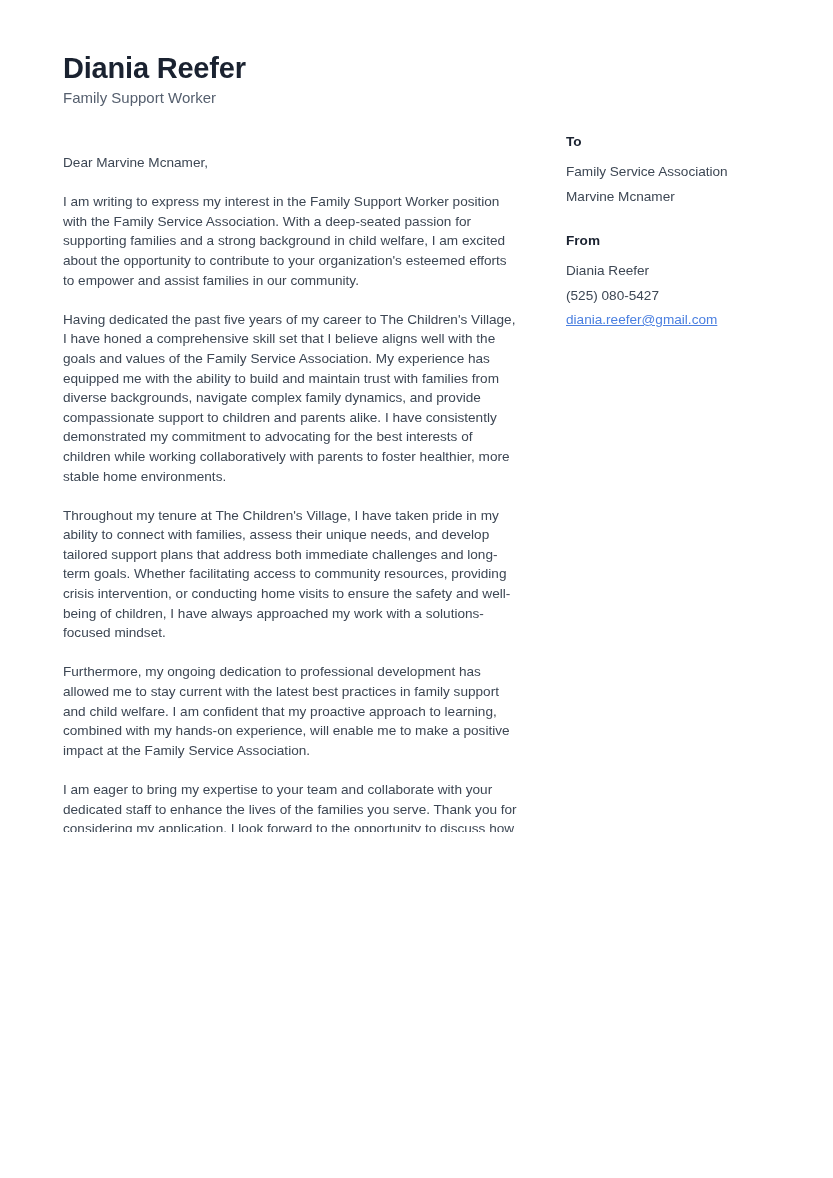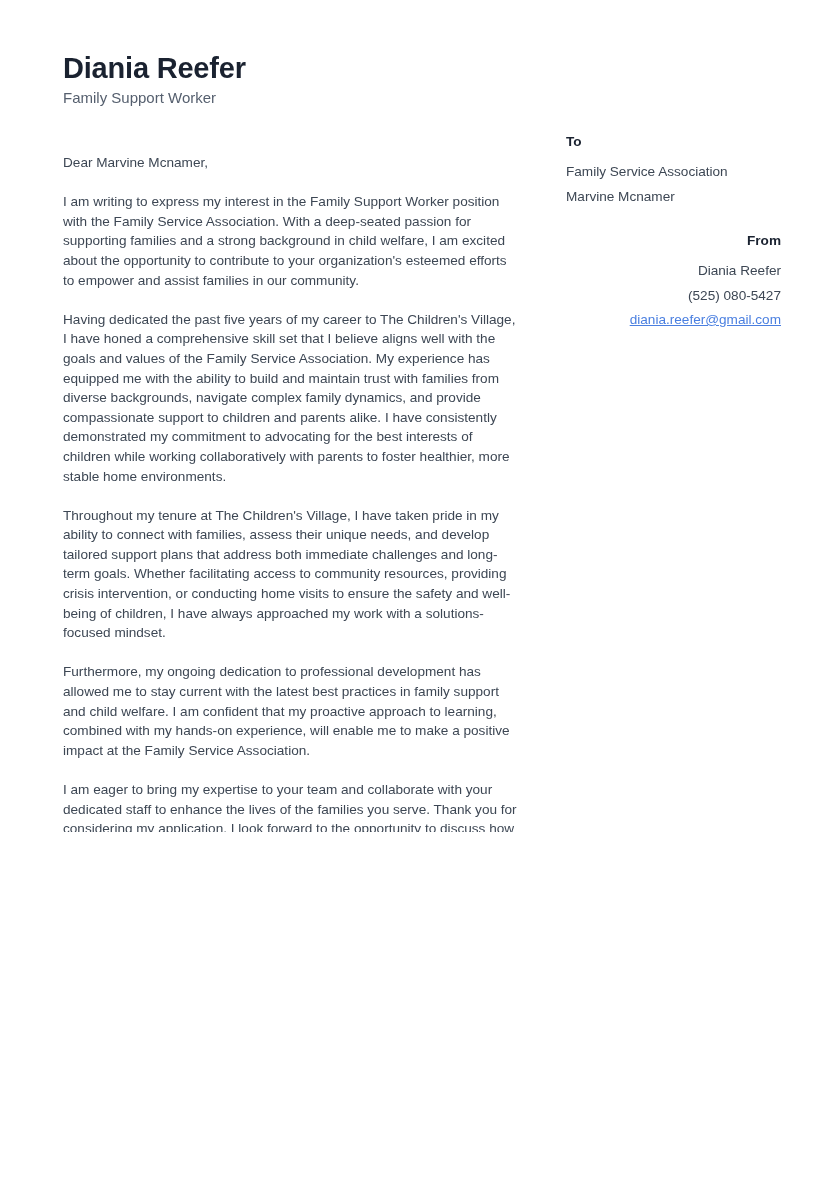--- a/index.html
+++ b/index.html
@@ -74,21 +74,20 @@
     top: 132px;
     width: 215px;
   }
 
   .sidebar-block {
     margin-bottom: 22px;
   }
 
   .sidebar-block:last-child {
     margin-bottom: 0;
-    text-align: right;
   }
 
   .sidebar-heading {
     font-size: 13.6px;
     font-weight: bold;
     color: #1a2230;
     line-height: 19px;
     margin: 0 0 9px 0;
   }
 

